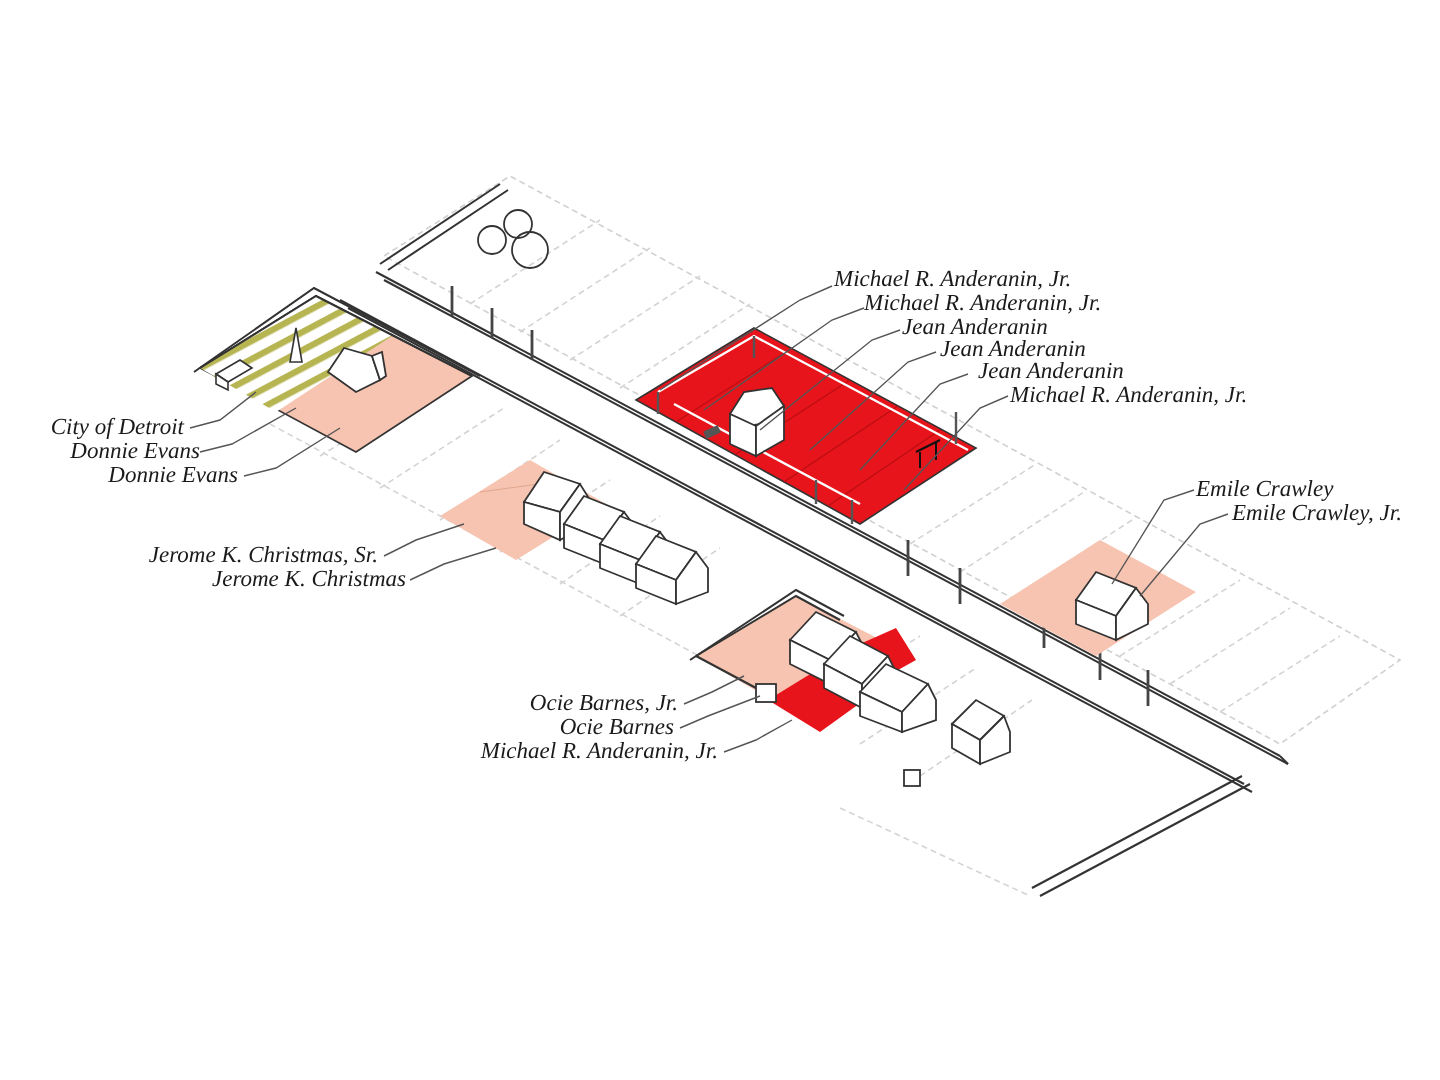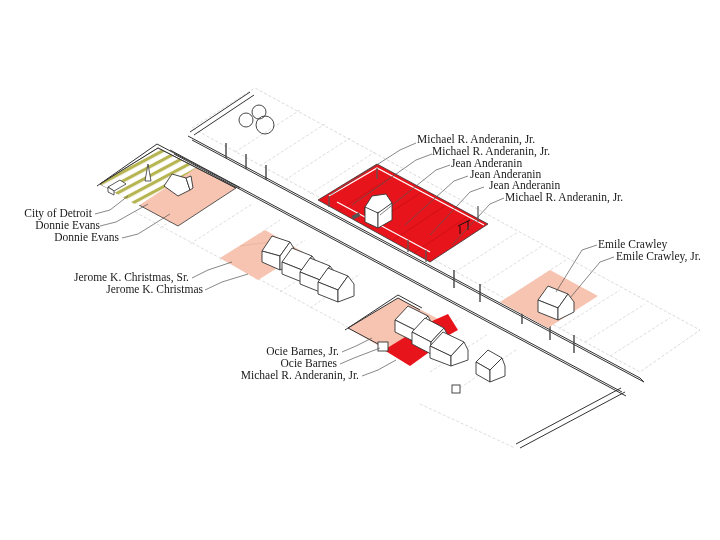--- a/index.html
+++ b/index.html
@@ -1,17 +1,17 @@
 <!DOCTYPE html>
 <html><head>
 <meta charset="utf-8">
 <style>
   html, body { margin:0; padding:0; background:#ffffff; }
   body { width:720px; height:540px; overflow:hidden; position:relative; }
-  #stage { position:absolute; left:0; top:0; width:720px; height:540px; }
+  #stage { position:absolute; left:0; top:0; width:720px; height:540px;font-style:italic; }
   svg text { font-family: "Liberation Serif", "DejaVu Serif", serif; font-size:11.5px; fill:#1a1a1a; }
   .lbl-end { text-anchor:end; }
   .lbl-start { text-anchor:start; }
 </style>
 </head>
 <body>
 
 <div id="stage">
 <svg width="720" height="540" viewBox="0 0 720 540" xmlns="http://www.w3.org/2000/svg">
   <defs>

